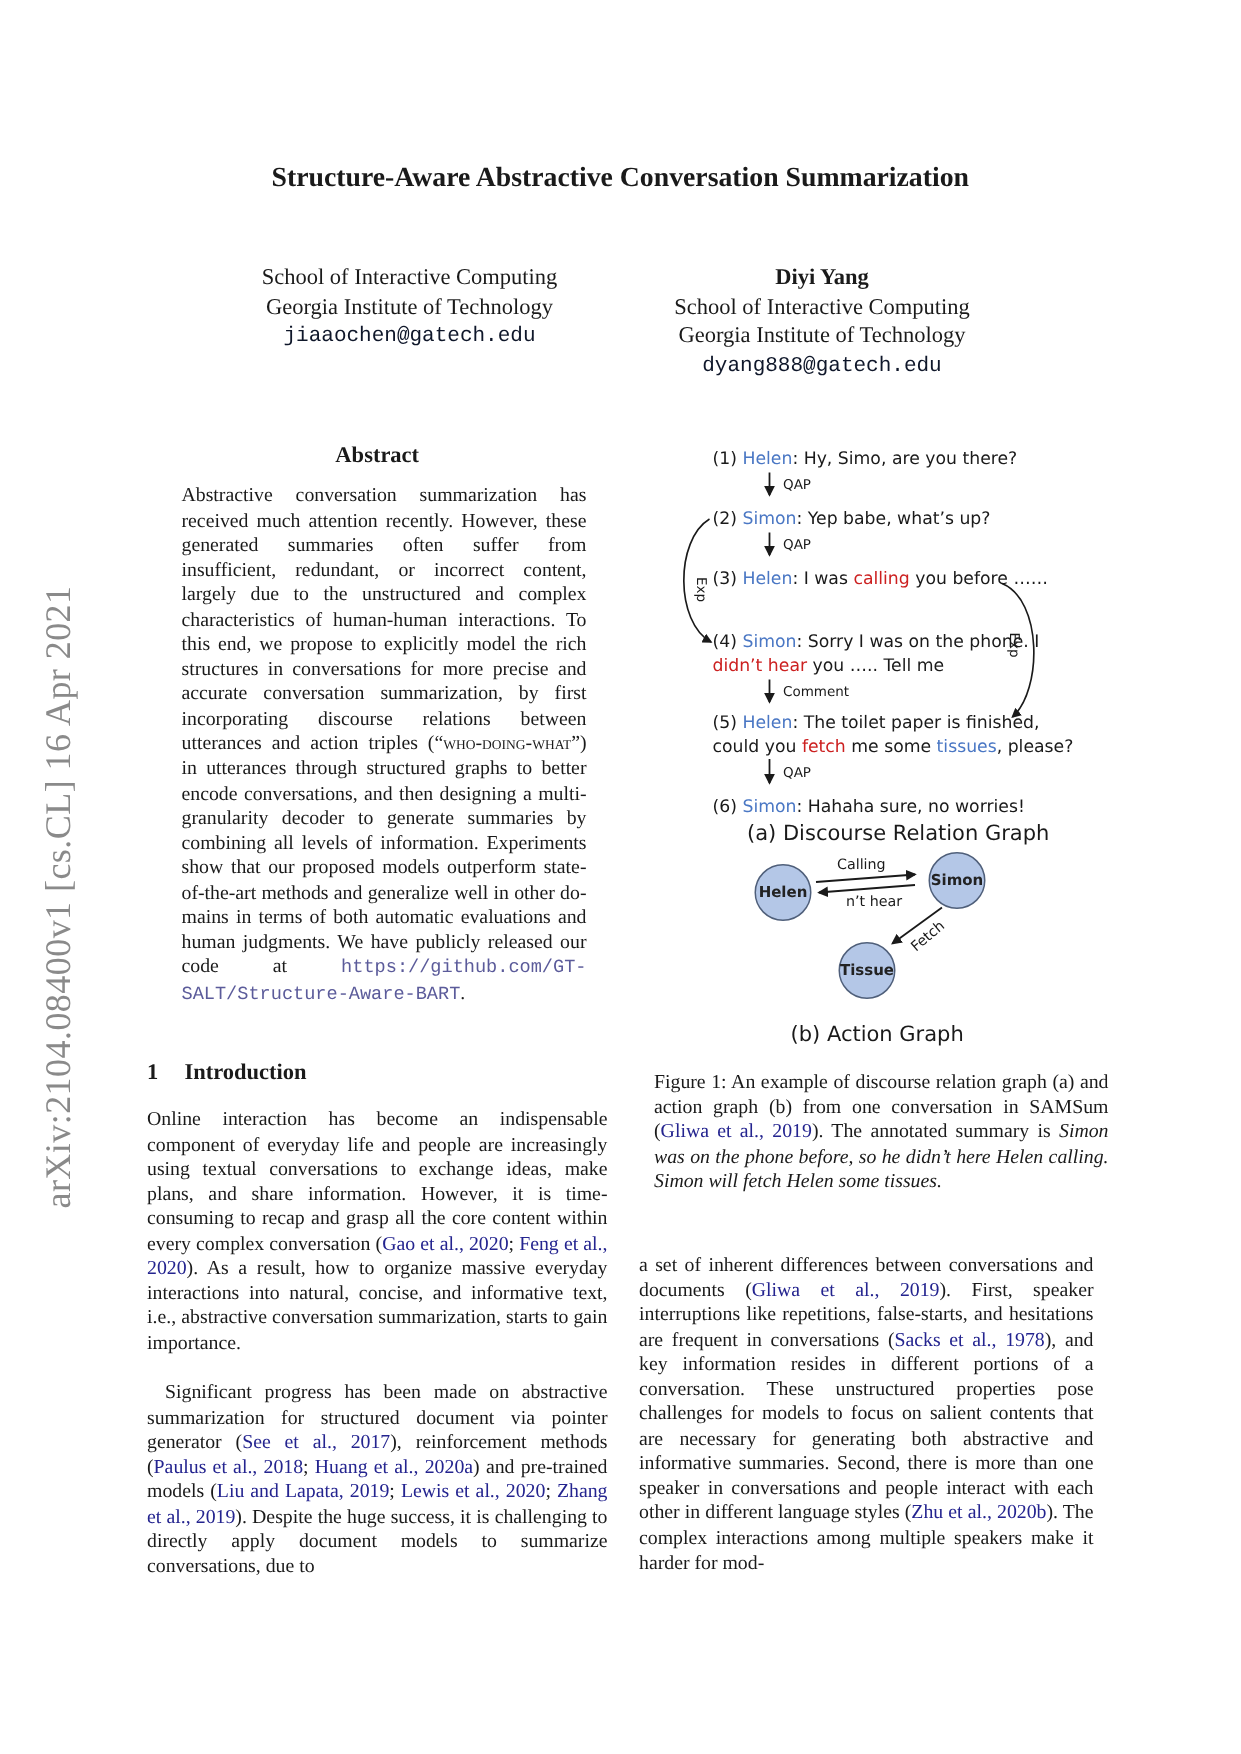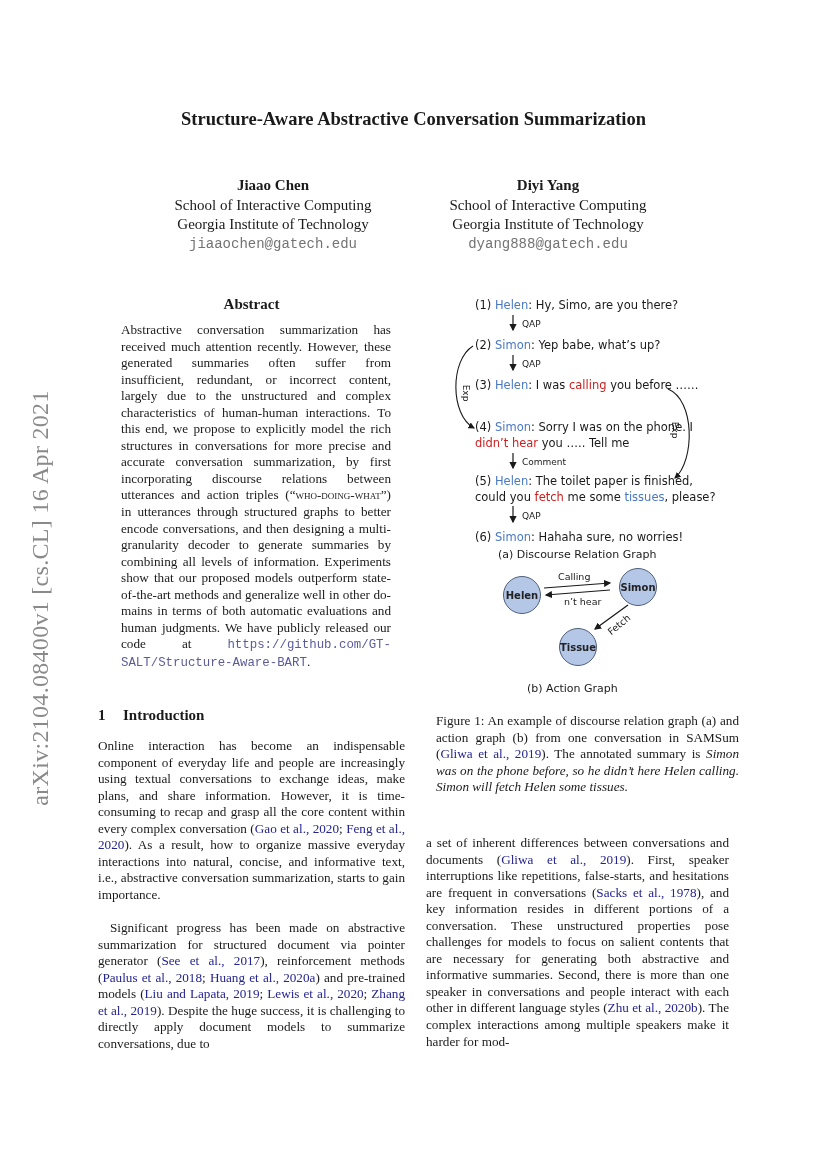--- a/index.html
+++ b/index.html
@@ -3,21 +3,21 @@
 <meta charset="utf-8">
 <style>
   html, body { margin:0; padding:0; background:#ffffff; }
   body { width:827px; height:1169px; position:relative; overflow:hidden;
          font-family:"Liberation Serif", "DejaVu Serif", serif; color:#1a1a1a; }
   .abs { position:absolute; }
   .title { left:0; width:827px; top:108px; text-align:center; font-weight:bold;
            font-size:18.5px; line-height:23px; }
   .author { top:176px; width:300px; text-align:center; font-size:15px; line-height:19.5px; }
   .author .name { font-weight:bold; }
-  .author .email { font-family:"Liberation Mono", "DejaVu Sans Mono", monospace; font-size:14px; color:#737373; }
+  .author .email { font-family:"Liberation Mono", "DejaVu Sans Mono", monospace; font-size:14px; color:#0f172a; }
   .stamp { left:40px; top:598px; transform:translate(-50%,-50%) rotate(-90deg);
            white-space:nowrap; font-size:24px; color:#8a8a8a; letter-spacing:0.3px; }
   .abstract-head { left:98px; width:307px; top:296px; text-align:center; font-weight:bold; font-size:15px; }
   .para { font-size:13.2px; line-height:16.55px; text-align:justify; hyphens:manual; }
   .abstract-body { left:121px; width:270px; top:322px; }
   .sec-head { left:98px; top:707px; font-weight:bold; font-size:15px; }
   .sec-head .num { display:inline-block; width:25px; }
   .intro1 { left:98px; width:307px; top:738px; }
   .intro2 { left:98px; width:307px; top:920px; text-indent:12px; }
   .rcol { left:426px; width:303px; top:835px; }
@@ -25,35 +25,34 @@
   .url { color:#5b5b9a; font-family:"Liberation Mono", "DejaVu Sans Mono", monospace; font-size:12.4px; }
   .caption { left:426px; width:303px; top:713px;margin-left:10px; }
   .caption em { font-style:italic; }
   .sc { font-variant:small-caps; }
   .fig { left:440px; top:290px; width:300px; height:420px;
          font-family:"DejaVu Sans", "Liberation Sans", sans-serif; color:#1a1a1a; }
   .fig .line { position:absolute; font-size:11.5px; white-space:nowrap; }
   .fig .sp { color:#4a77c4; }
   .fig .act { color:#cc2020; }
   .fig .rel { position:absolute; font-size:9px; }
-  .fig .sub { position:absolute; font-size:11px; white-space:nowrap; }
+  .fig .sub { position:absolute; font-size:14px; white-space:nowrap; }
   .node { position:absolute; border-radius:50%; background:#b4c7e7; border:1px solid #4f5f7a;
           display:flex; align-items:center; justify-content:center; font-size:10px; font-weight:bold; color:#222; }
 </style>
 </head>
 <body>
 
 <div class="abs stamp">arXiv:2104.08400v1  [cs.CL]  16 Apr 2021</div>
 
 <div class="abs title">
   <div>Structure-Aware Abstractive Conversation Summarization</div>
 </div>
 
 <div class="abs author" style="left:123px;">
-  <div class="name">Jiaao Chen</div>
   <div>School of Interactive Computing</div>
   <div>Georgia Institute of Technology</div>
   <div class="email">jiaaochen@gatech.edu</div>
 </div>
 <div class="abs author" style="left:398px;">
   <div class="name">Diyi Yang</div>
   <div>School of Interactive Computing</div>
   <div>Georgia Institute of Technology</div>
   <div class="email">dyang888@gatech.edu</div>
 </div>

